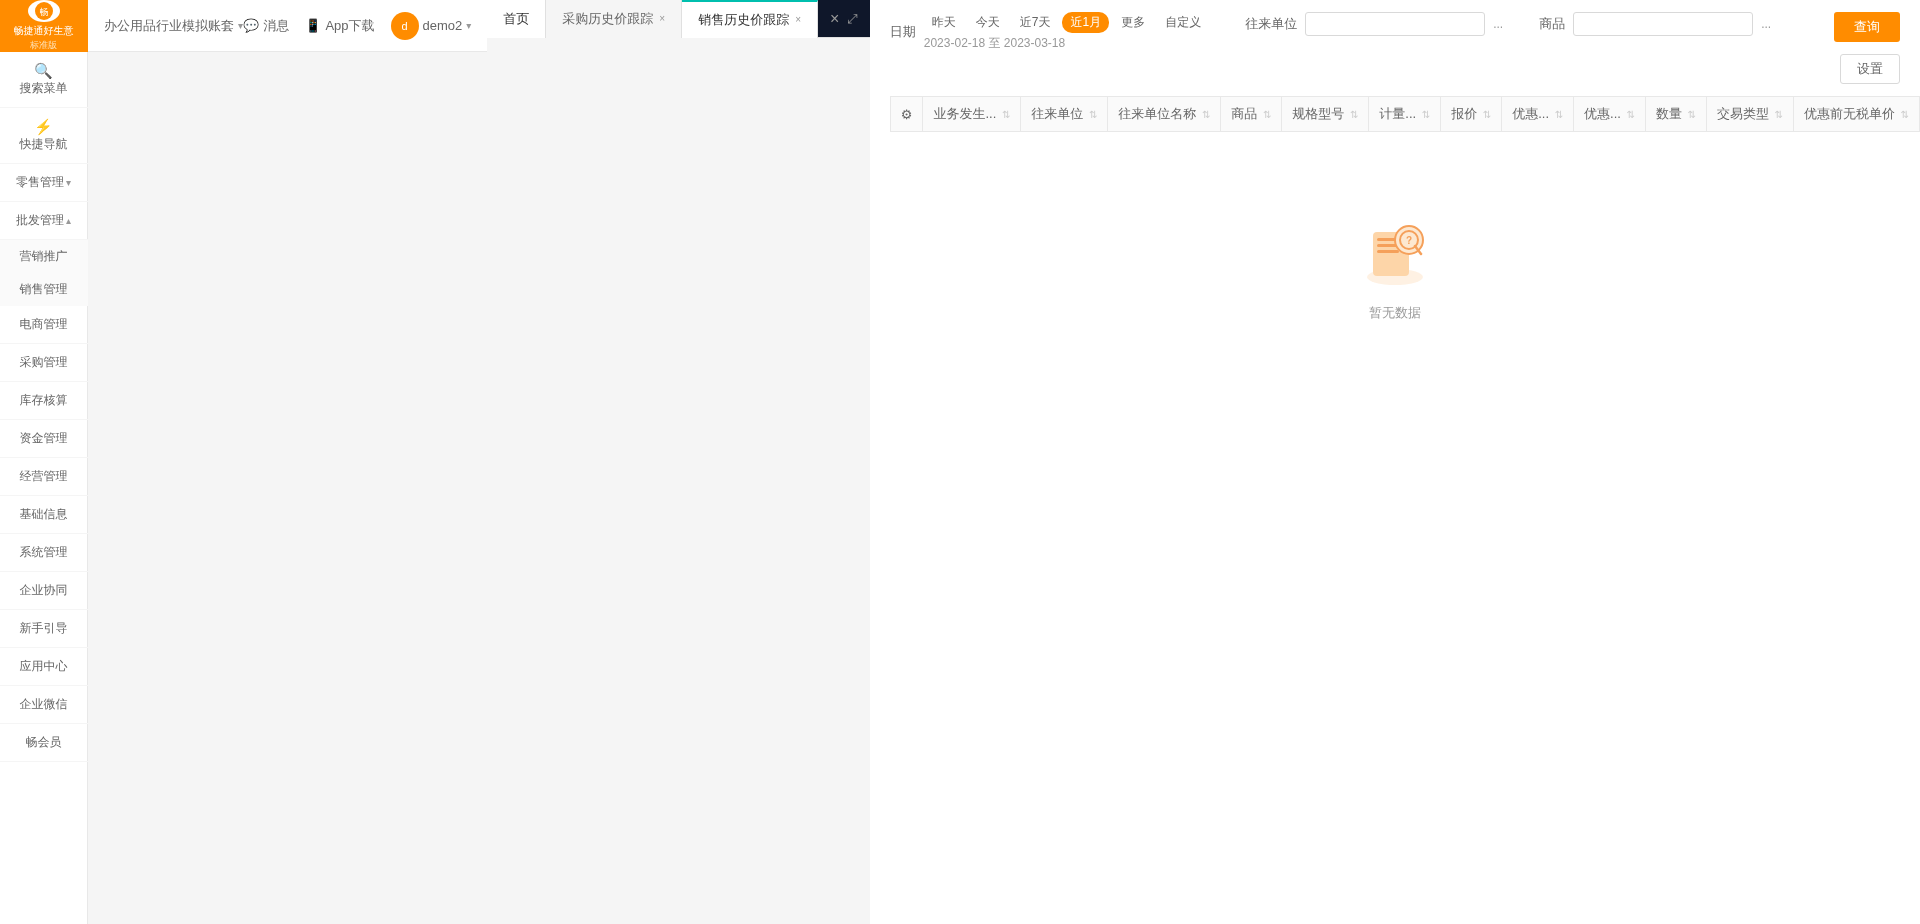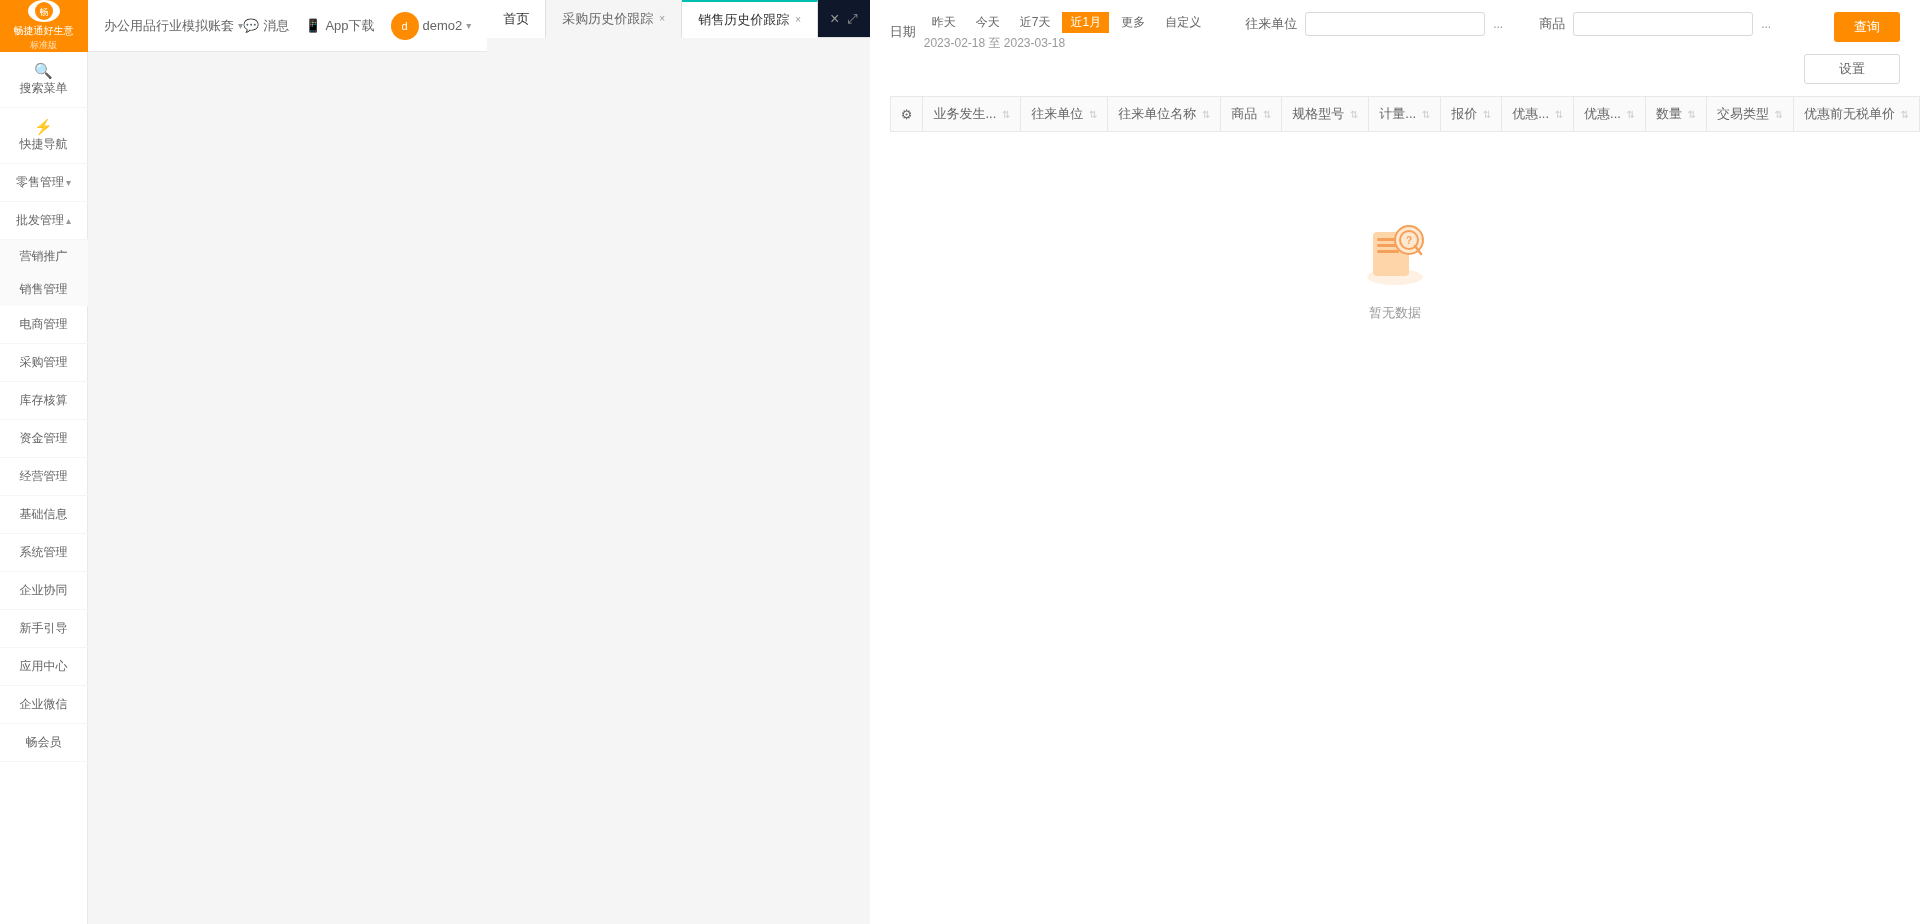--- a/index.html
+++ b/index.html
@@ -42,26 +42,26 @@
     .page-action { display: flex; align-items: center; gap: 4px; cursor: pointer; }
     .checkbox-label { display: flex; align-items: center; gap: 4px; cursor: pointer; }
     .checkbox-checked { width: 14px; height: 14px; background: #00bfae; border-radius: 2px; display: flex; align-items: center; justify-content: center; color: #fff; font-size: 10px; }
 
     
     .filter-bar { padding: 12px 20px; display: flex; align-items: flex-start; gap: 16px; flex-wrap: wrap; }
     .filter-group { display: flex; align-items: center; gap: 8px; }
     .filter-label { color: #666; font-size: 13px; white-space: nowrap; }
     .date-filters { display: flex; align-items: flex-start; gap: 4px; }
     .date-btn { padding: 2px 8px; border-radius: 3px; cursor: pointer; font-size: 12px; color: #666; border: none; background: none; }
-    .date-btn.active { background: #ff8c00; color: #fff; border-radius: 0; }
+    .date-btn.active { background: #ff8c00; color: #fff; border-radius: 10px; }
     .date-range { font-size: 12px; color: #999; margin-top: 2px; }
     .filter-input { border: 1px solid #d9d9d9; border-radius: 3px; padding: 4px 8px; font-size: 12px; width: 200px; outline: none; }
     .filter-dots { color: #999; font-size: 12px; cursor: pointer; }
     .query-btn { background: #ff8c00; color: #fff; border: none; border-radius: 3px; padding: 6px 20px; cursor: pointer; font-size: 13px; }
-    .settings-btn { border: 1px solid #d9d9d9; background: #fff; border-radius: 3px; padding: 5px 34px; cursor: pointer; font-size: 13px; color: #666; }
+    .settings-btn { border: 1px solid #d9d9d9; background: #fff; border-radius: 3px; padding: 5px 16px; cursor: pointer; font-size: 13px; color: #666; }
 
     
     .table-container { padding: 0 20px; }
     .data-table { width: 100%; border-collapse: collapse; font-size: 13px; }
     .data-table th { background: #fafafa; border: 1px solid #e8e8e8; padding: 8px 10px; text-align: left; color: #666; font-weight: normal; white-space: nowrap; cursor: pointer; user-select: none; }
     .th-settings { width: 36px; text-align: center; }
     .sort-icon { font-size: 10px; color: #ccc; margin-left: 2px; }
 
     
     .empty-state { display: flex; flex-direction: column; align-items: center; justify-content: center; padding: 80px 0; }

